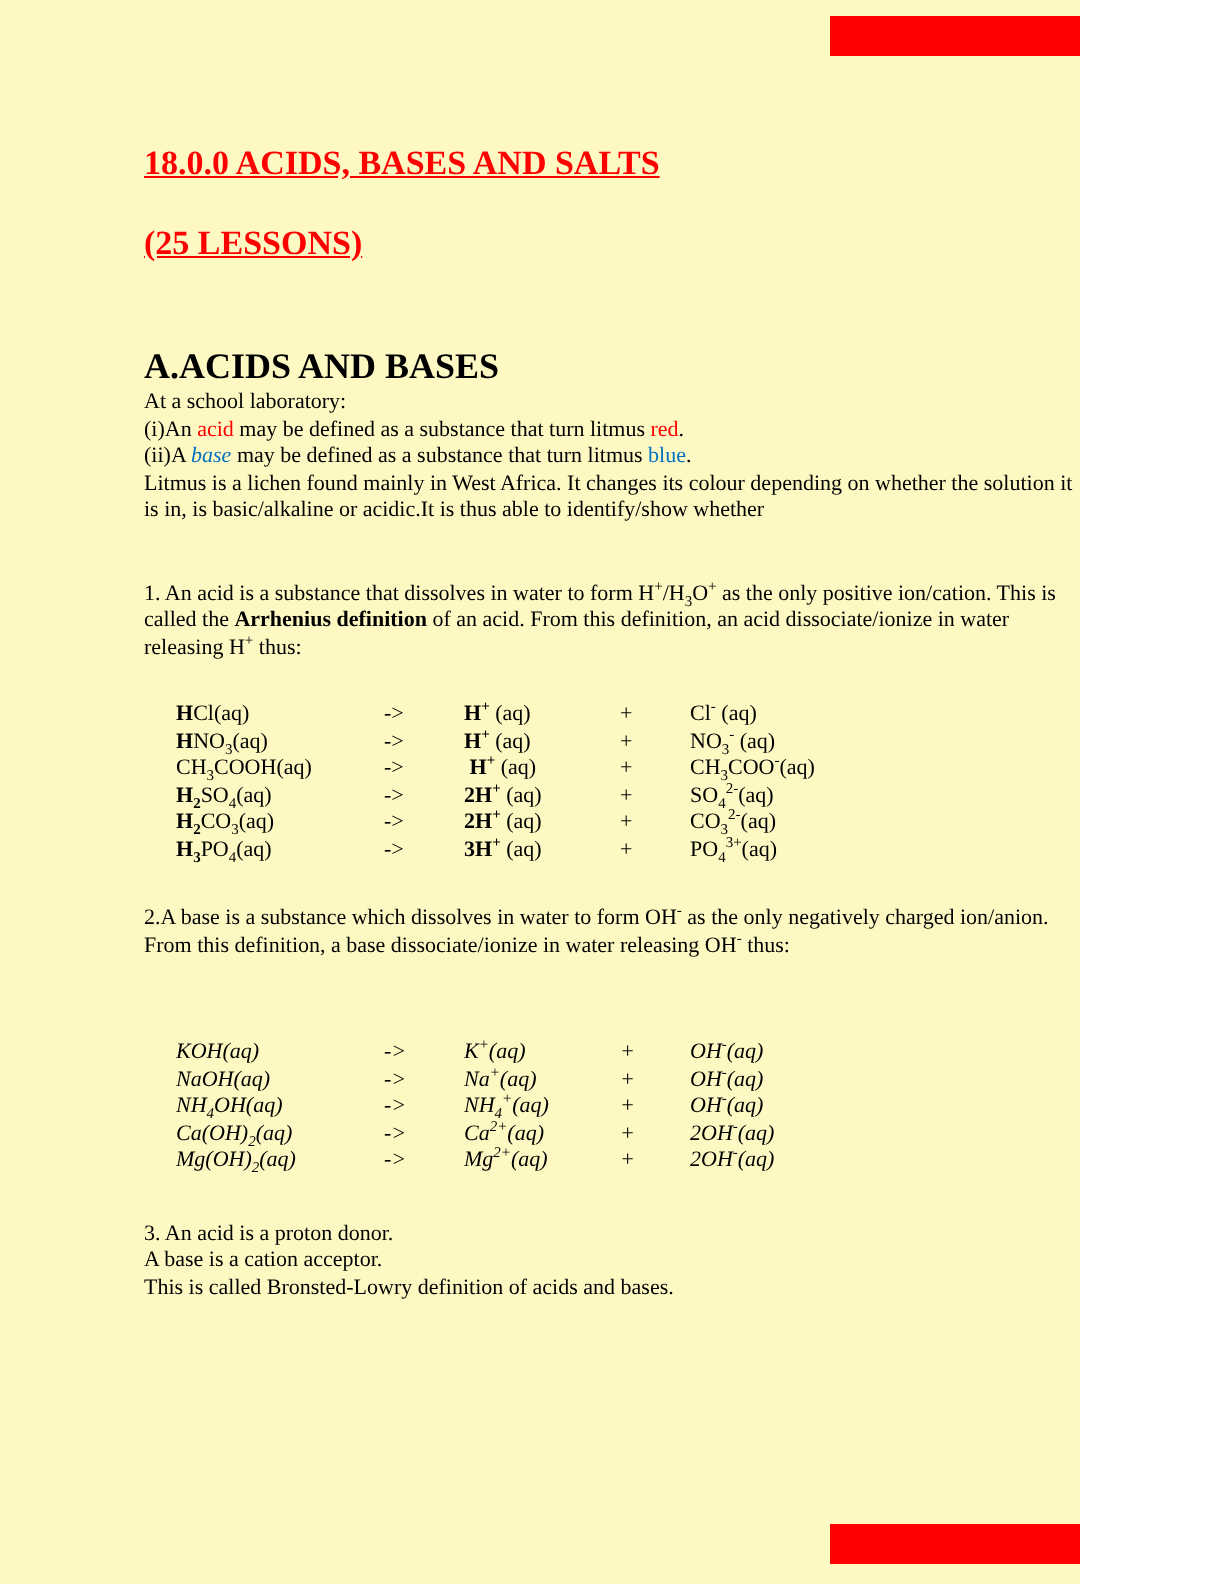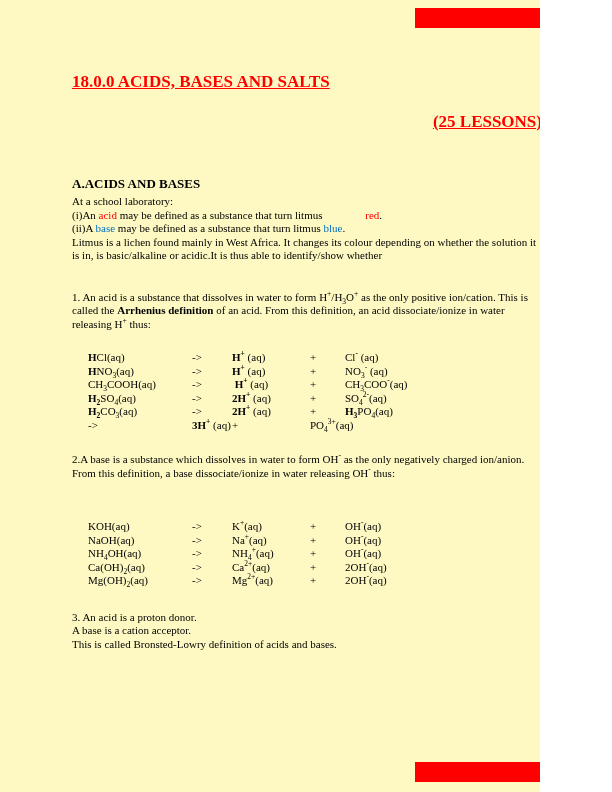--- a/index.html
+++ b/index.html
@@ -15,37 +15,37 @@
   .red-bar.top { top:8px; }
   .red-bar.bottom { bottom:10px; }
 
   .content { position:absolute; left:72px; top:72px; width:470px; }
 
   .doc-title {
     font-size:17px; font-weight:bold; color:#FF0000;
     text-decoration:underline;
     margin:0 0 20px 0; line-height:20px;
   }
-  .doc-title.second { margin-bottom:16px;text-align:right; }
+  .doc-title.second { margin-bottom:16px; }
 
   .section-heading {
-    font-size:13px; font-weight:bold; color:#000;
+    font-size:18px; font-weight:bold; color:#000;
     margin:44px 0 4px 0; line-height:15px;
   }
 
   .body-line, .body-par {
     font-size:11px; line-height:13.5px; margin:0;
   }
 
   sup, sub { font-size:7.5px; line-height:0; }
 
   .gap-28 { margin-top:28px;font-family:Liberation Serif, serif; }
   .gap-21 { margin-top:21px; }
   .gap-20 { margin-top:20px; }
-  .gap-40 { margin-top:40px; }
+  .gap-40 { margin-top:40px;font-style:italic; }
   .gap-23 { margin-top:23px; }
 
   .equations {
     display:grid;
     grid-template-columns:104px 40px 78px 35px 1fr;
     margin-left:16px;
     font-size:11px; line-height:13.5px;
   }
   .eq-cell { white-space:pre; }
 </style>
@@ -57,22 +57,22 @@
   <div class="red-bar top"></div>
 
   <div class="content">
 
     <h1 class="doc-title">18.0.0 ACIDS, BASES AND SALTS</h1>
     <h1 class="doc-title second">(25 LESSONS)</h1>
 
     <h2 class="section-heading">A.ACIDS AND BASES</h2>
 
     <p class="body-line">At a school laboratory:</p>
-    <p class="body-line"><span>(i)An </span><span style="color: rgb(255, 0, 0);">acid</span><span> may be defined as a substance that turn litmus </span><span style="color: rgb(255, 0, 0); margin-left: 40px;">red</span><span>.</span></p>
-    <p class="body-line"><span>(ii)A </span><span style="color: rgb(0, 112, 192);">base</span><span> may be defined as a substance that turn litmus </span><span style="color: rgb(0, 112, 192);">blue</span><span>.</span></p>
+    <p class="body-line"><span>(i)An </span><span style="color: rgb(255, 0, 0);">acid</span><span> may be defined as a substance that turn litmus </span><span style="color: rgb(255, 0, 0);">red</span><span>.</span></p>
+    <p class="body-line"><span>(ii)A </span><span style="color: rgb(0, 112, 192); font-style: italic;">base</span><span> may be defined as a substance that turn litmus </span><span style="color: rgb(0, 112, 192);">blue</span><span>.</span></p>
     <p class="body-par">Litmus is a lichen found mainly in West Africa. It changes its colour depending on whether the solution it is in, is basic/alkaline or acidic.It is thus able to identify/show whether</p>
 
     <p class="body-par gap-28"><span>1. An acid is a substance that dissolves in water to form H</span><sup>+</sup><span>/H</span><sub>3</sub><span>O</span><sup>+</sup><span> as the only positive ion/cation. This is called the </span><span style="font-weight: bold;">Arrhenius definition</span><span> of an acid. From this definition, an acid dissociate/ionize in water releasing H</span><sup>+</sup><span> thus:</span></p>
 
     <div class="equations gap-20">
         <div class="eq-cell"><span style="font-weight: bold;">H</span><span>Cl(aq)</span></div>
         <div class="eq-cell">-&gt;</div>
         <div class="eq-cell"><span style="font-weight: bold;">H</span><sup style="font-weight: bold;">+</sup><span> (aq)</span></div>
         <div class="eq-cell">+</div>
         <div class="eq-cell"><span>Cl</span><sup>-</sup><span> (aq)</span></div>
@@ -88,20 +88,21 @@
         <div class="eq-cell"><span>CH</span><sub>3</sub><span>COO</span><sup>-</sup><span>(aq)</span></div>
         <div class="eq-cell"><span style="font-weight: bold;">H</span><sub style="font-weight: bold;">2</sub><span>SO</span><sub>4</sub><span>(aq)</span></div>
         <div class="eq-cell">-&gt;</div>
         <div class="eq-cell"><span style="font-weight: bold;">2H</span><sup style="font-weight: bold;">+</sup><span> (aq)</span></div>
         <div class="eq-cell">+</div>
         <div class="eq-cell"><span>SO</span><sub>4</sub><sup>2-</sup><span>(aq)</span></div>
         <div class="eq-cell"><span style="font-weight: bold;">H</span><sub style="font-weight: bold;">2</sub><span>CO</span><sub>3</sub><span>(aq)</span></div>
         <div class="eq-cell">-&gt;</div>
         <div class="eq-cell"><span style="font-weight: bold;">2H</span><sup style="font-weight: bold;">+</sup><span> (aq)</span></div>
         <div class="eq-cell">+</div>
+        <div class="eq-cell"><span>CO</span><sub>3</sub><sup>2-</sup><span>(aq)</span></div>
         <div class="eq-cell"><span style="font-weight: bold;">H</span><sub style="font-weight: bold;">3</sub><span>PO</span><sub>4</sub><span>(aq)</span></div>
         <div class="eq-cell">-&gt;</div>
         <div class="eq-cell"><span style="font-weight: bold;">3H</span><sup style="font-weight: bold;">+</sup><span> (aq)</span></div>
         <div class="eq-cell">+</div>
         <div class="eq-cell"><span>PO</span><sub>4</sub><sup>3+</sup><span>(aq)</span></div>
       </div>
 
     <p class="body-par gap-21"><span>2.A base is a substance which dissolves in water to form OH</span><sup>-</sup><span> as the only negatively charged ion/anion.</span></p>
     <p class="body-line"><span>From this definition, a base dissociate/ionize in water releasing OH</span><sup>-</sup><span> thus:</span></p>
 

